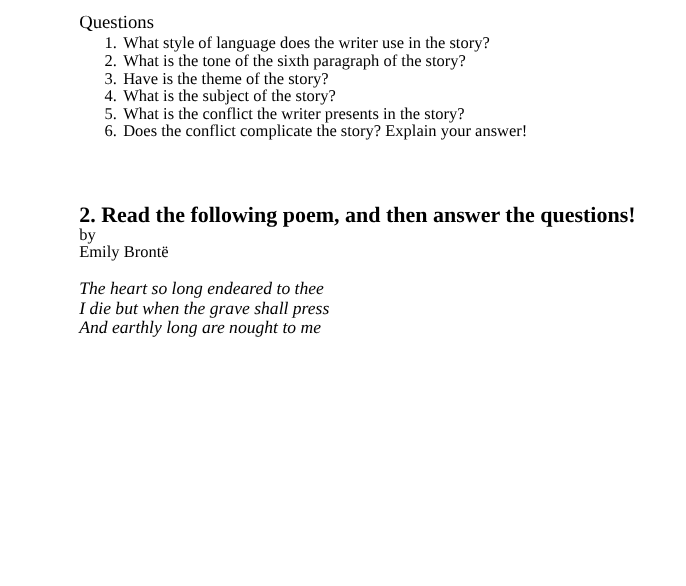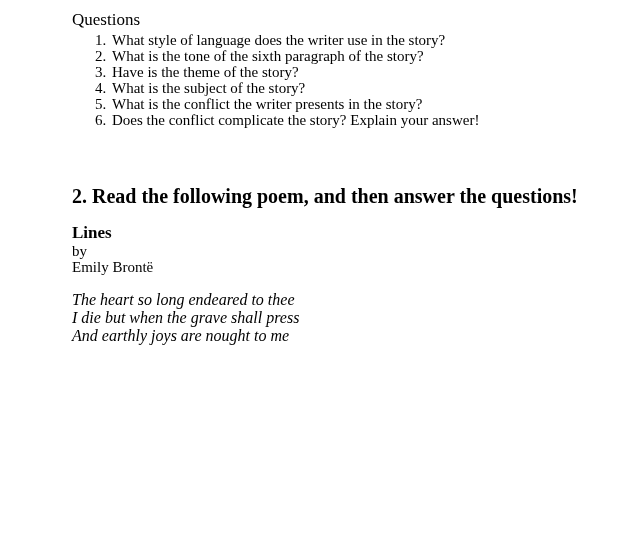--- a/index.html
+++ b/index.html
@@ -102,26 +102,25 @@
       <span class="question-text">What is the conflict the writer presents in the story?</span>
     </li>
     <li class="question-item">
       <span class="question-number">6.</span>
       <span class="question-text">Does the conflict complicate the story? Explain your answer!</span>
     </li>
   </ol>
 
   <h2 class="task-heading">2. Read the following poem, and then answer the questions!</h2>
 
-  <h3 class="poem-title">Lines</h3>
 
   <div class="poem-byline">by</div>
 
   <div class="poem-author">Emily Brontë</div>
 
   <div class="stanza stanza-1">
     <span class="poem-line">The heart so long endeared to thee</span>
     <span class="poem-line">I die but when the grave shall press</span>
-    <span class="poem-line">And earthly joys are nought to me</span>
+    <span class="poem-line">And earthly long are nought to me</span>
   </div>
 
 
 </div>
 
 </body></html>

